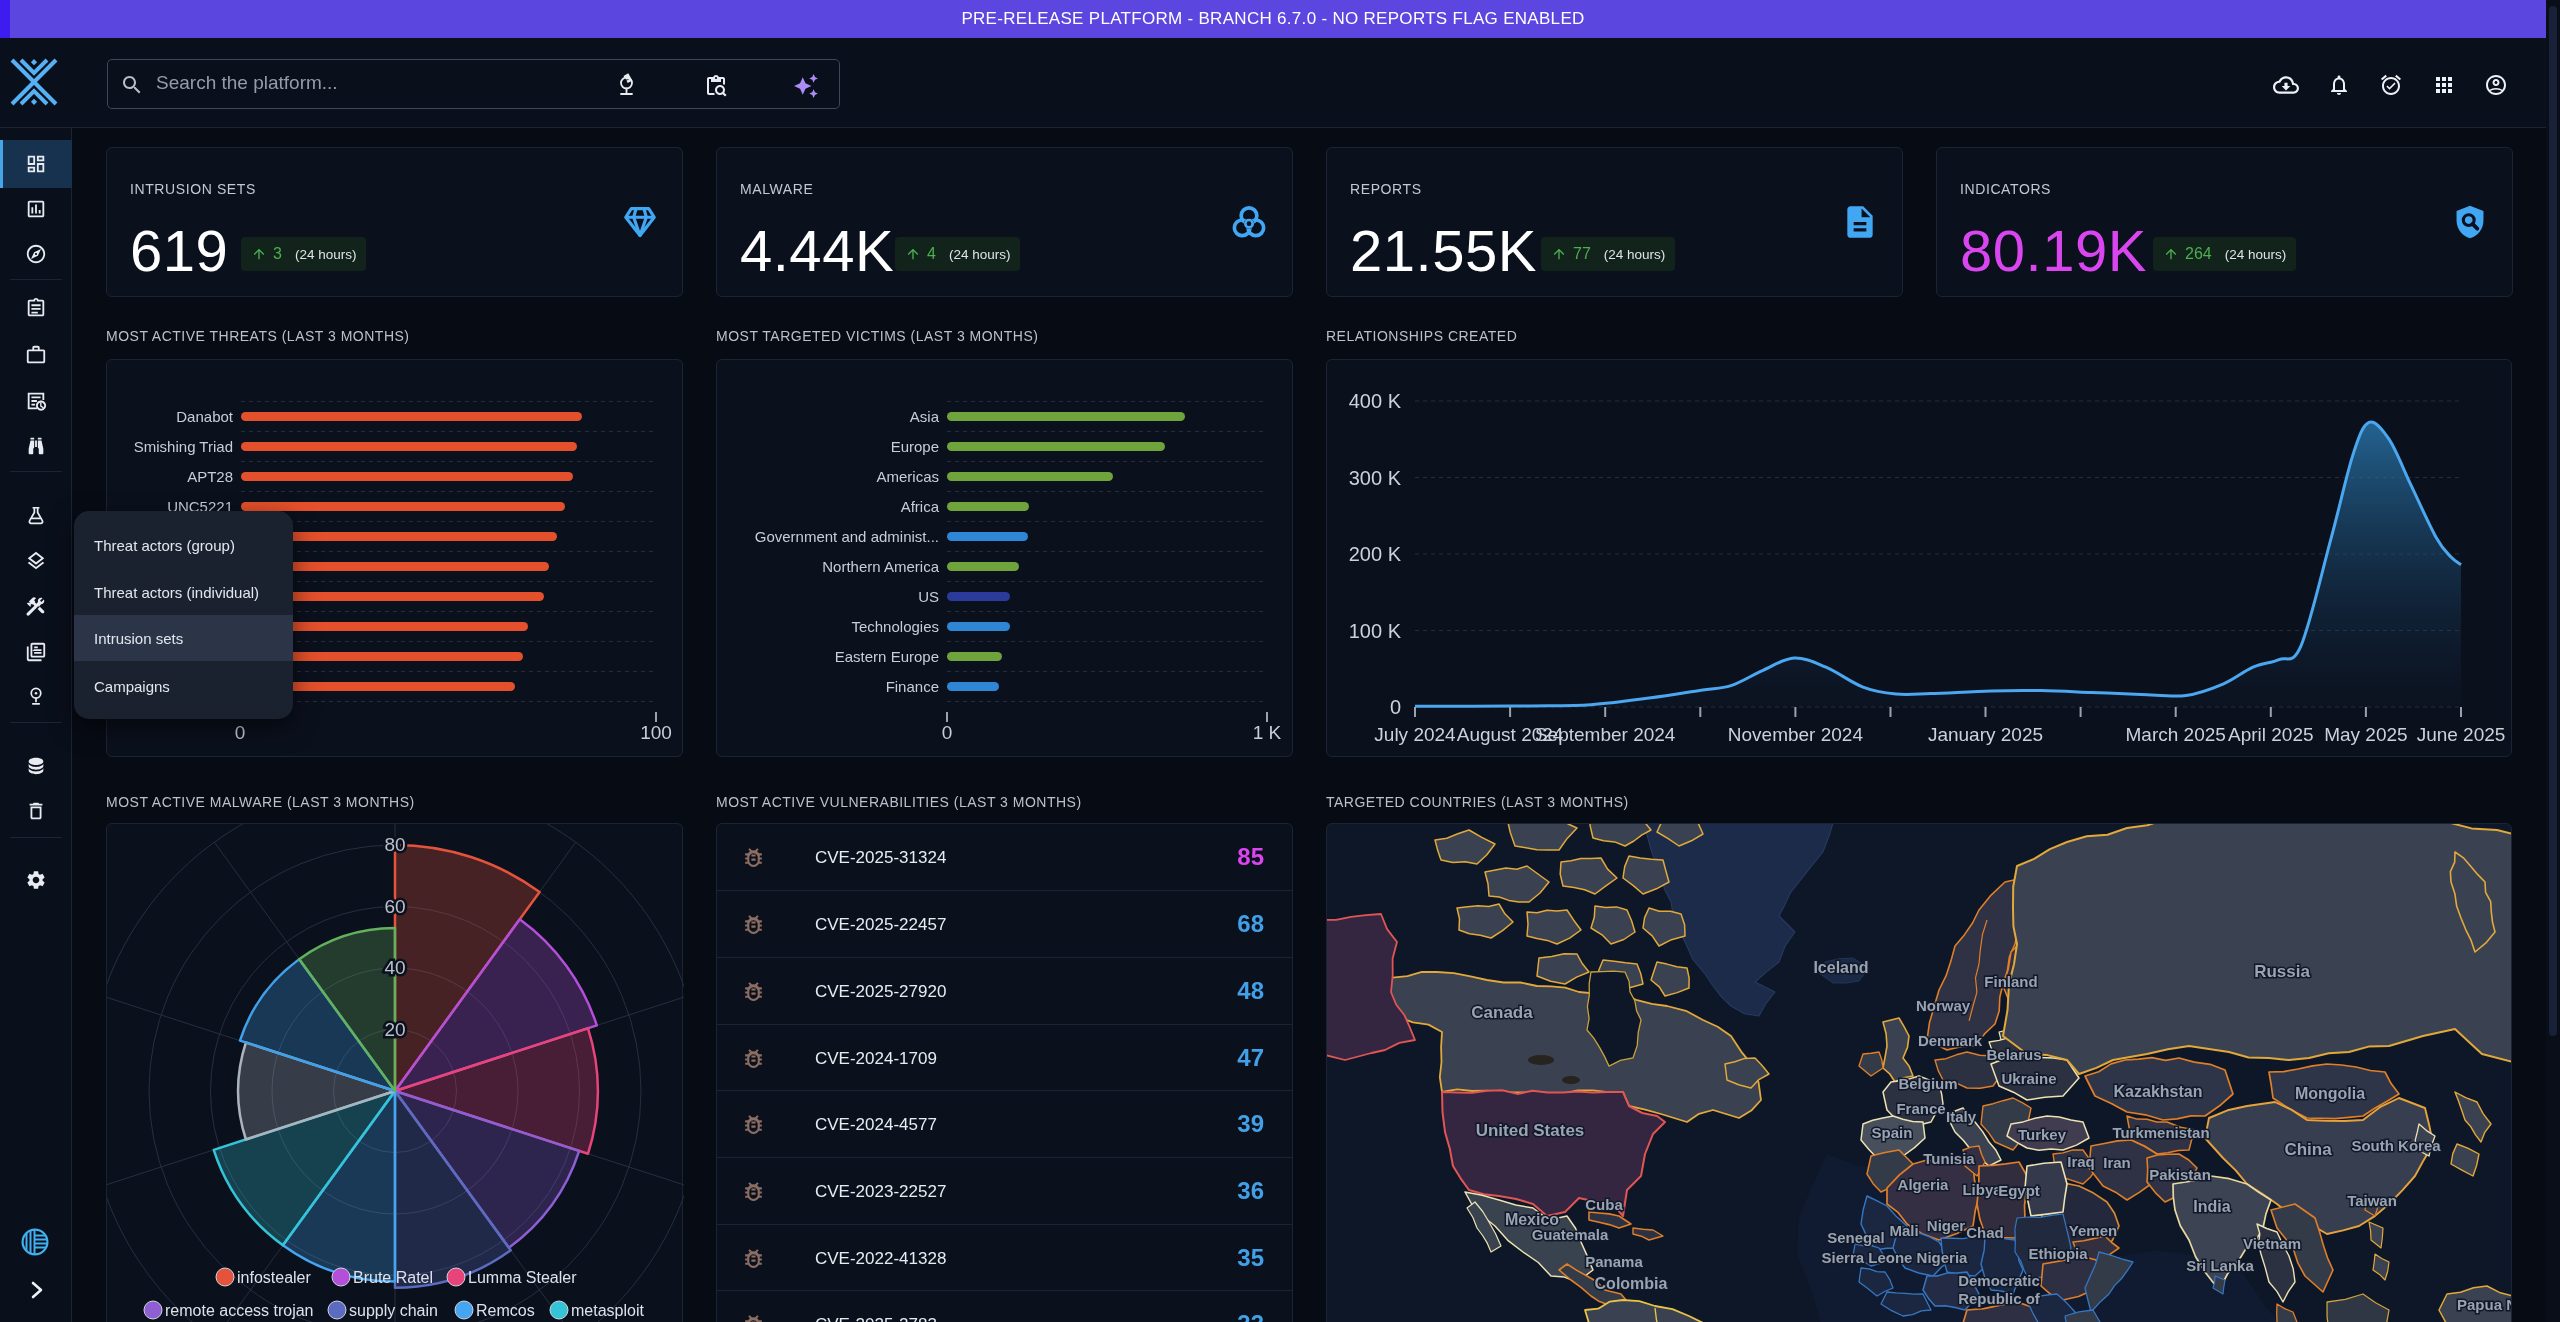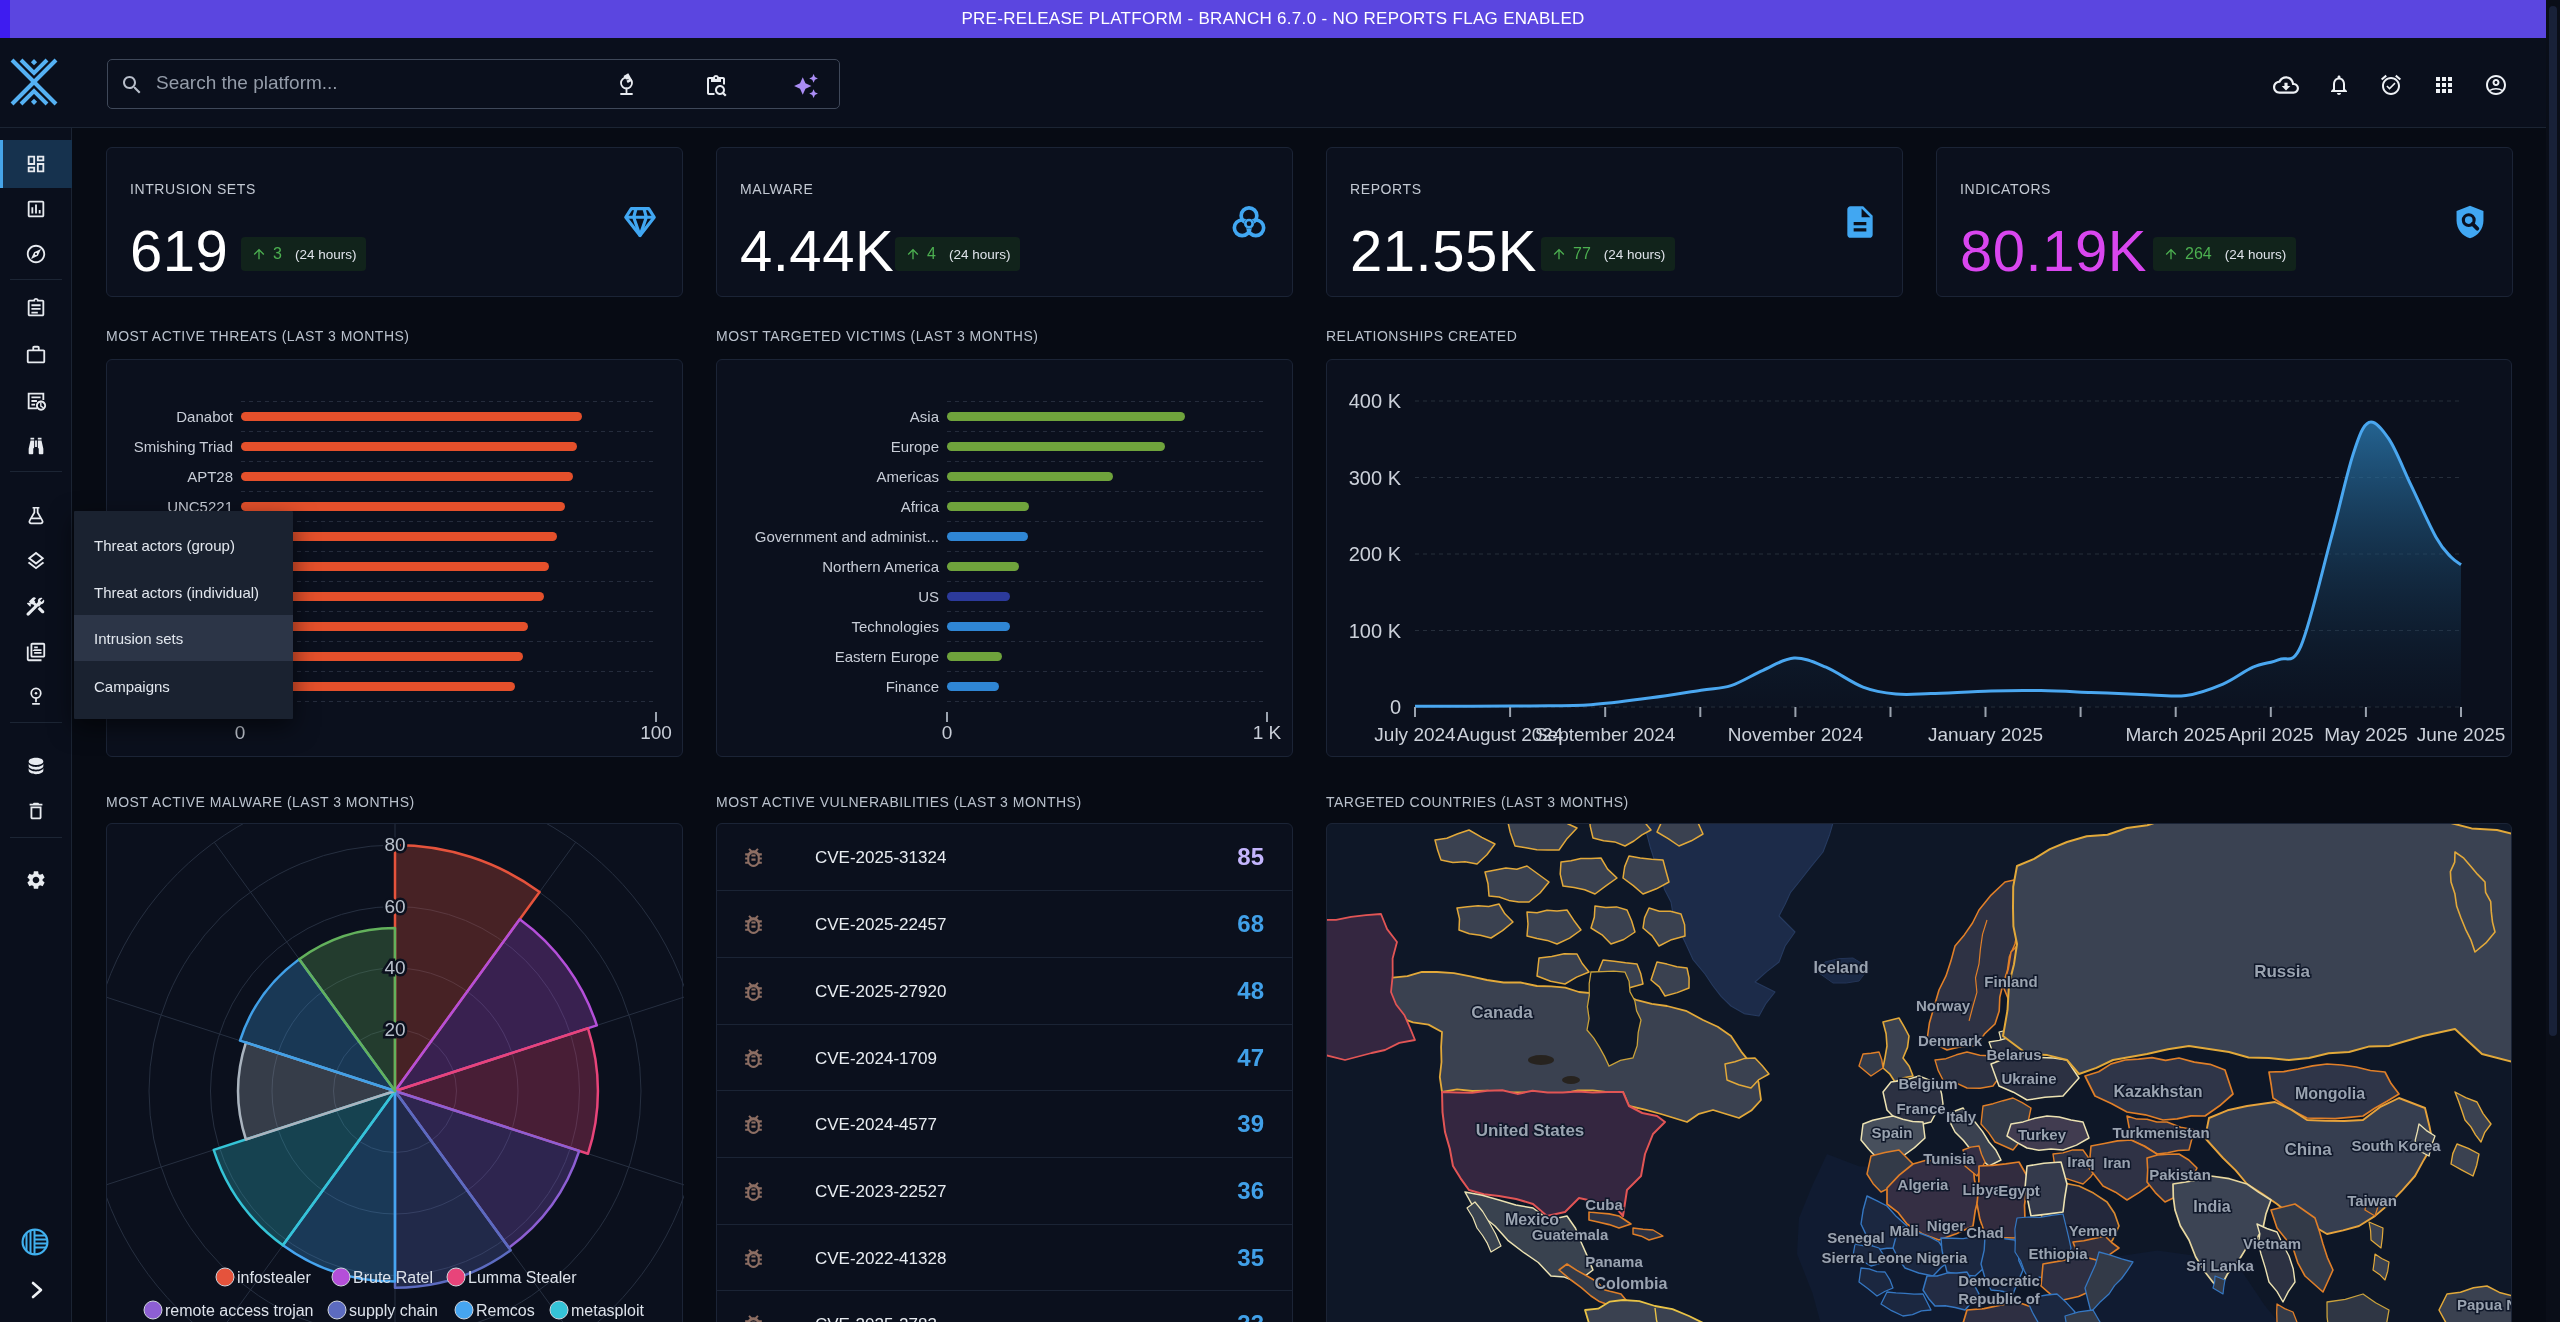--- a/index.html
+++ b/index.html
@@ -398,21 +398,21 @@
       <circle cx="452" cy="486" r="9" fill="#35c4d7" stroke="#cfd5de" stroke-width="1"></circle>
       <text x="464" y="492" font-size="16" fill="#dde2ea">metasploit</text>
     </svg>
   </div>
 <div class="card" style="left:716px;top:823px;width:577px;height:560px">
     <div style="position:absolute;left:0;top:0px;width:575px;height:66.6px;">
   <div style="position:absolute;left:24px;top:21px"><svg width="25" height="25" viewBox="0 0 24 24">
           <path d="M20 8h-2.81c-.45-.78-1.07-1.45-1.82-1.96L17 4.41 15.59 3l-2.17 2.17C12.96 5.06 12.49 5 12 5c-.49 0-.96.06-1.41.17L8.41 3 7 4.41l1.62 1.63C7.88 6.55 7.26 7.22 6.81 8H4v2h2.09c-.05.33-.09.66-.09 1v1H4v2h2v1c0 .34.04.67.09 1H4v2h2.81c1.04 1.79 2.97 3 5.19 3s4.15-1.21 5.19-3H20v-2h-2.09c.05-.33.09-.66.09-1v-1h2v-2h-2v-1c0-.34-.04-.67-.09-1H20V8zm-4 4v3c0 .22-.03.47-.07.7l-.1.65-.37.65c-.72 1.24-2.04 2-3.46 2s-2.74-.77-3.46-2l-.37-.64-.1-.65C8.03 15.48 8 15.23 8 15v-3c0-.23.03-.48.07-.7l.1-.65.37-.65c.72-1.24 2.04-2 3.46-2s2.74.77 3.46 2l.37.64.1.65c.04.22.07.47.07.7zm-6 1h4v2h-4zm0-4h4v2h-4z" fill="#8d6e63"></path>
         </svg></div>
   <div style="position:absolute;left:98px;top:24px;font-size:17px;color:#e8ecf1">CVE-2025-31324</div>
-  <div style="position:absolute;right:28px;top:19px;font-size:24px;font-weight:bold;color:#c4b5fd">85</div>
+  <div style="position:absolute;right:28px;top:19px;font-size:24px;font-weight:bold;color:#d946ef">85</div>
 </div>
     <div style="position:absolute;left:0;top:66px;width:575px;height:66.6px;border-top:1px solid #1b2435;">
   <div style="position:absolute;left:24px;top:21px"><svg width="25" height="25" viewBox="0 0 24 24">
           <path d="M20 8h-2.81c-.45-.78-1.07-1.45-1.82-1.96L17 4.41 15.59 3l-2.17 2.17C12.96 5.06 12.49 5 12 5c-.49 0-.96.06-1.41.17L8.41 3 7 4.41l1.62 1.63C7.88 6.55 7.26 7.22 6.81 8H4v2h2.09c-.05.33-.09.66-.09 1v1H4v2h2v1c0 .34.04.67.09 1H4v2h2.81c1.04 1.79 2.97 3 5.19 3s4.15-1.21 5.19-3H20v-2h-2.09c.05-.33.09-.66.09-1v-1h2v-2h-2v-1c0-.34-.04-.67-.09-1H20V8zm-4 4v3c0 .22-.03.47-.07.7l-.1.65-.37.65c-.72 1.24-2.04 2-3.46 2s-2.74-.77-3.46-2l-.37-.64-.1-.65C8.03 15.48 8 15.23 8 15v-3c0-.23.03-.48.07-.7l.1-.65.37-.65c.72-1.24 2.04-2 3.46-2s2.74.77 3.46 2l.37.64.1.65c.04.22.07.47.07.7zm-6 1h4v2h-4zm0-4h4v2h-4z" fill="#8d6e63"></path>
         </svg></div>
   <div style="position:absolute;left:98px;top:24px;font-size:17px;color:#e8ecf1">CVE-2025-22457</div>
   <div style="position:absolute;right:28px;top:19px;font-size:24px;font-weight:bold;color:#41a0e8">68</div>
 </div>
     <div style="position:absolute;left:0;top:133px;width:575px;height:66.6px;border-top:1px solid #1b2435;">
   <div style="position:absolute;left:24px;top:21px"><svg width="25" height="25" viewBox="0 0 24 24">
@@ -591,18 +591,18 @@
       <text x="893" y="447" text-anchor="middle" font-size="15" font-weight="bold" fill="#9aa3b0" stroke="#10182a" stroke-width="3" paint-order="stroke">Sri Lanka</text>
       <text x="945" y="425" text-anchor="middle" font-size="15" font-weight="bold" fill="#9aa3b0" stroke="#10182a" stroke-width="3" paint-order="stroke">Vietnam</text>
       <text x="287" y="443" text-anchor="middle" font-size="15" font-weight="bold" fill="#9aa3b0" stroke="#10182a" stroke-width="3" paint-order="stroke">Panama</text>
       <text x="304" y="465" text-anchor="middle" font-size="16" font-weight="bold" fill="#9aa3b0" stroke="#10182a" stroke-width="3" paint-order="stroke">Colombia</text>
       <text x="672" y="462" text-anchor="middle" font-size="15" font-weight="bold" fill="#9aa3b0" stroke="#10182a" stroke-width="3" paint-order="stroke">Democratic</text>
       <text x="672" y="480" text-anchor="middle" font-size="15" font-weight="bold" fill="#9aa3b0" stroke="#10182a" stroke-width="3" paint-order="stroke">Republic of</text>
       <text x="1170" y="486" text-anchor="middle" font-size="15" font-weight="bold" fill="#9aa3b0" stroke="#10182a" stroke-width="3" paint-order="stroke">Papua New</text>
     </svg>
   </div>
 
-<div style="position:absolute;left:74px;top:511px;width:219px;height:208px;background:#1a2230;border-radius:1px;
+<div style="position:absolute;left:74px;top:511px;width:219px;height:208px;background:#1a2230;border-radius:15px;
  box-shadow:0 8px 24px rgba(0,0,0,0.55);z-index:50">
   <div class="mitem" style="top:11px">Threat actors (group)</div>
   <div class="mitem" style="top:58px">Threat actors (individual)</div>
   <div class="mitem" style="top:104px;height:46px;background:#2c3547">Intrusion sets</div>
   <div class="mitem" style="top:152px">Campaigns</div>
 </div>
 </body></html>

